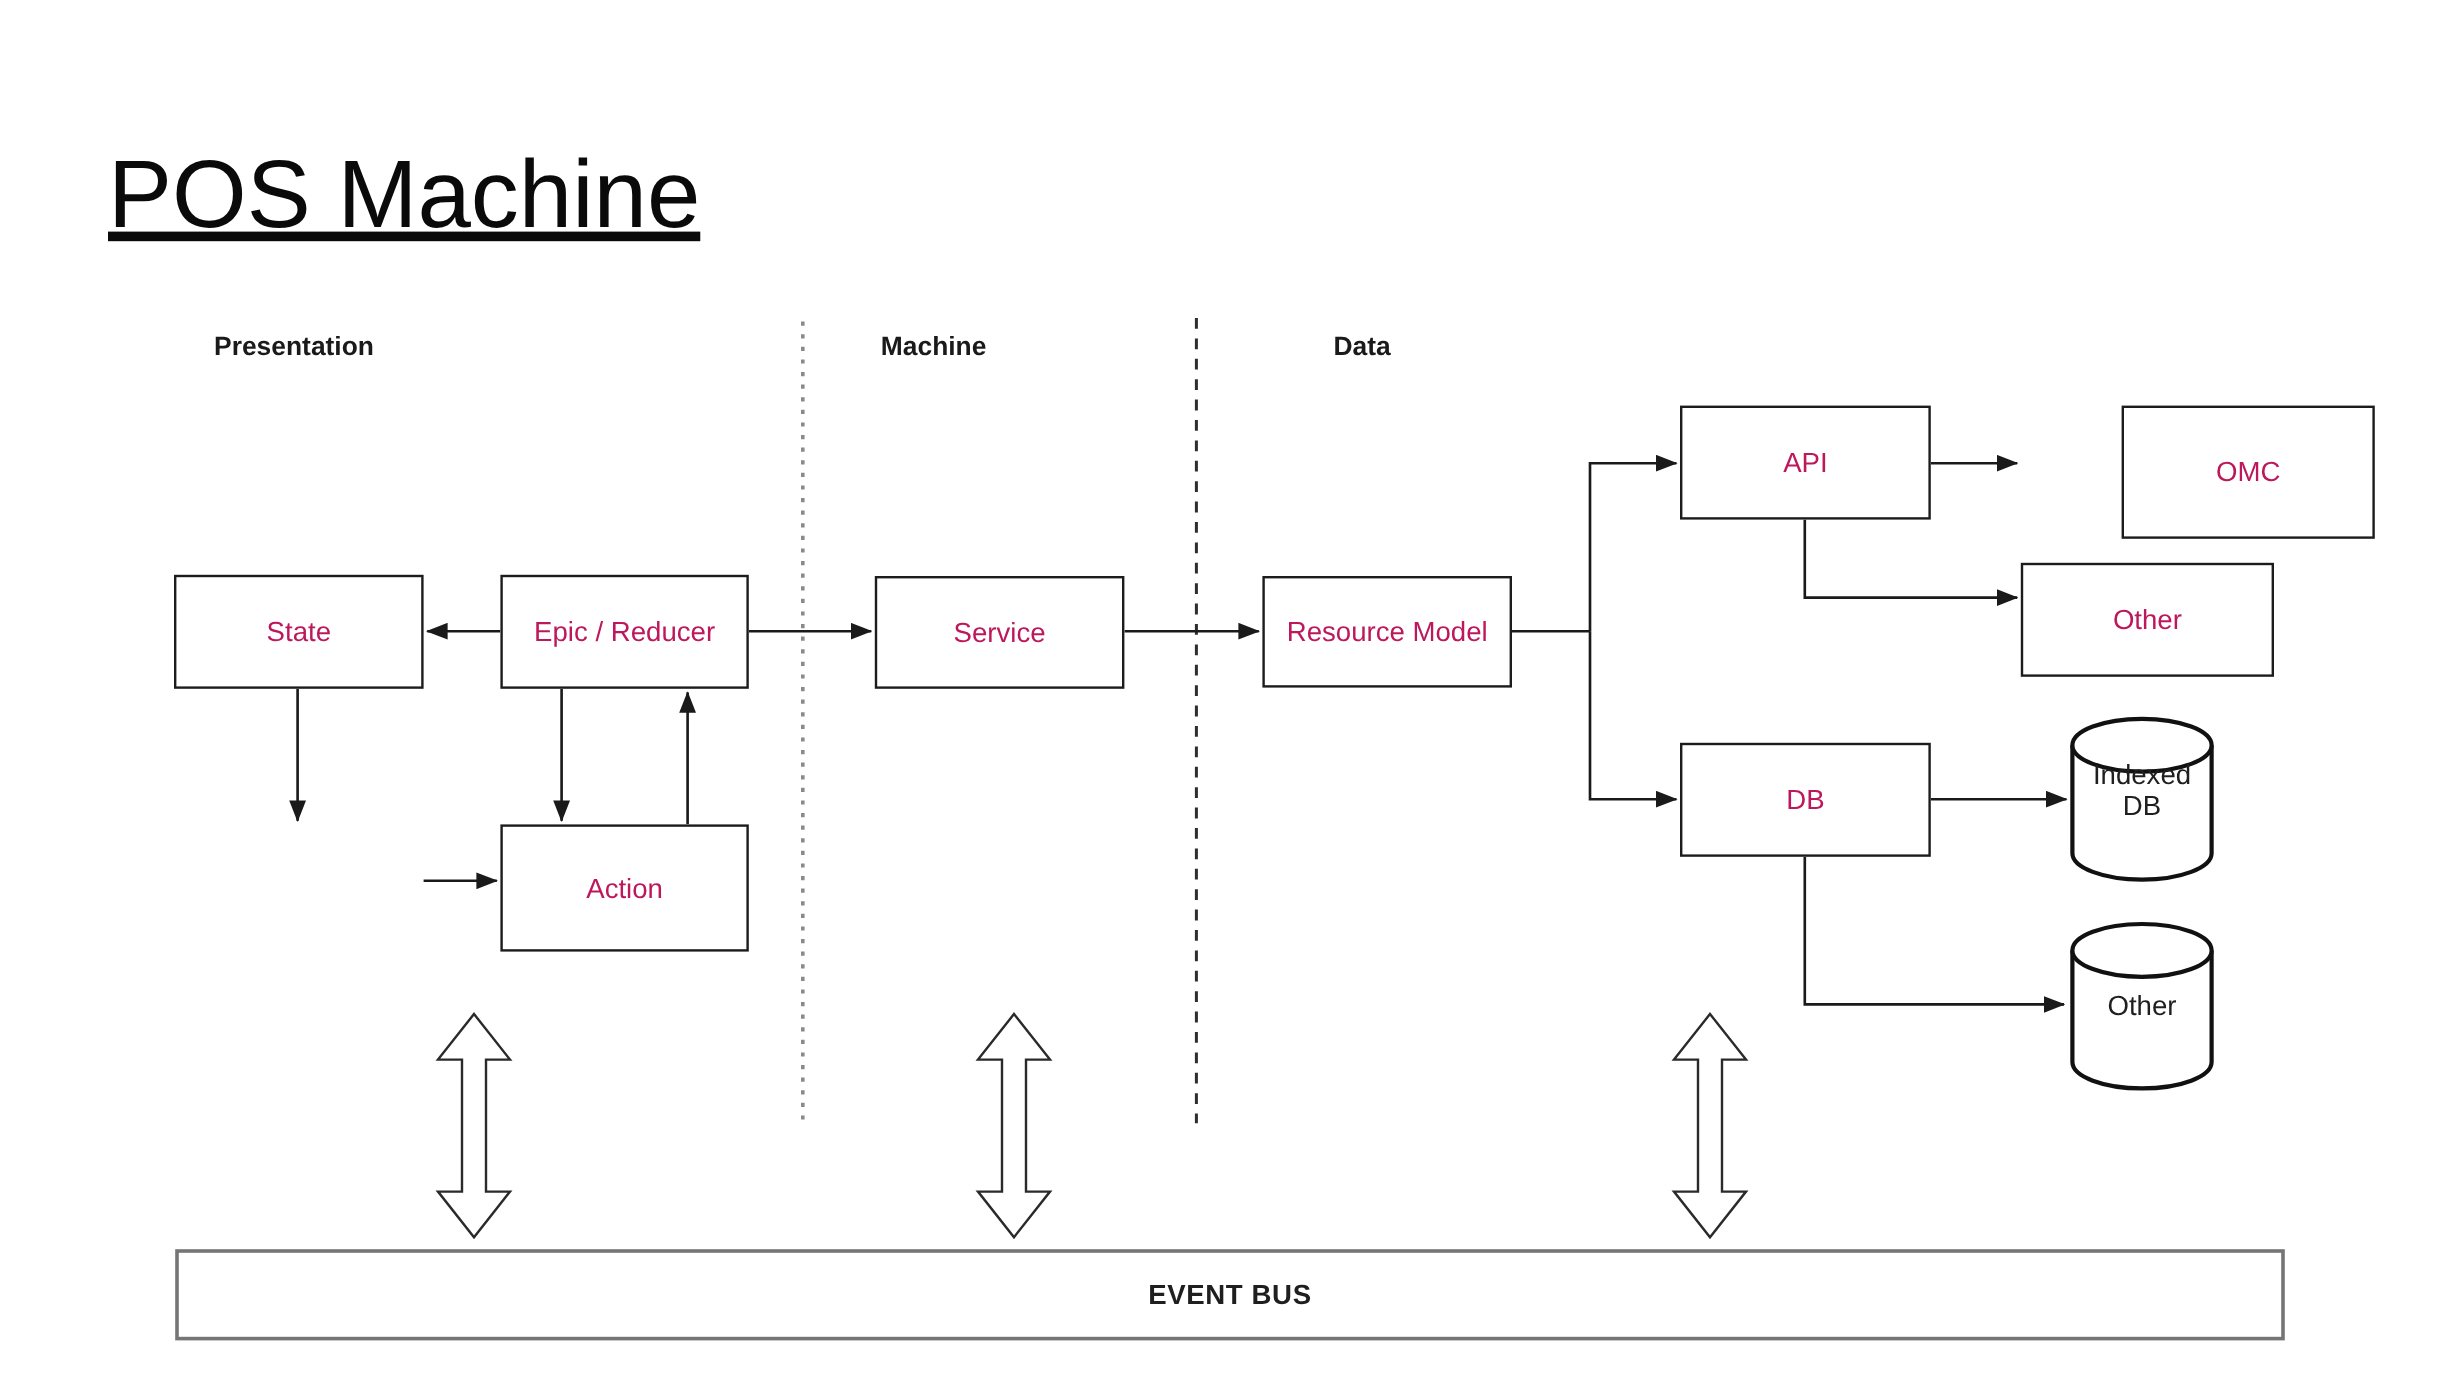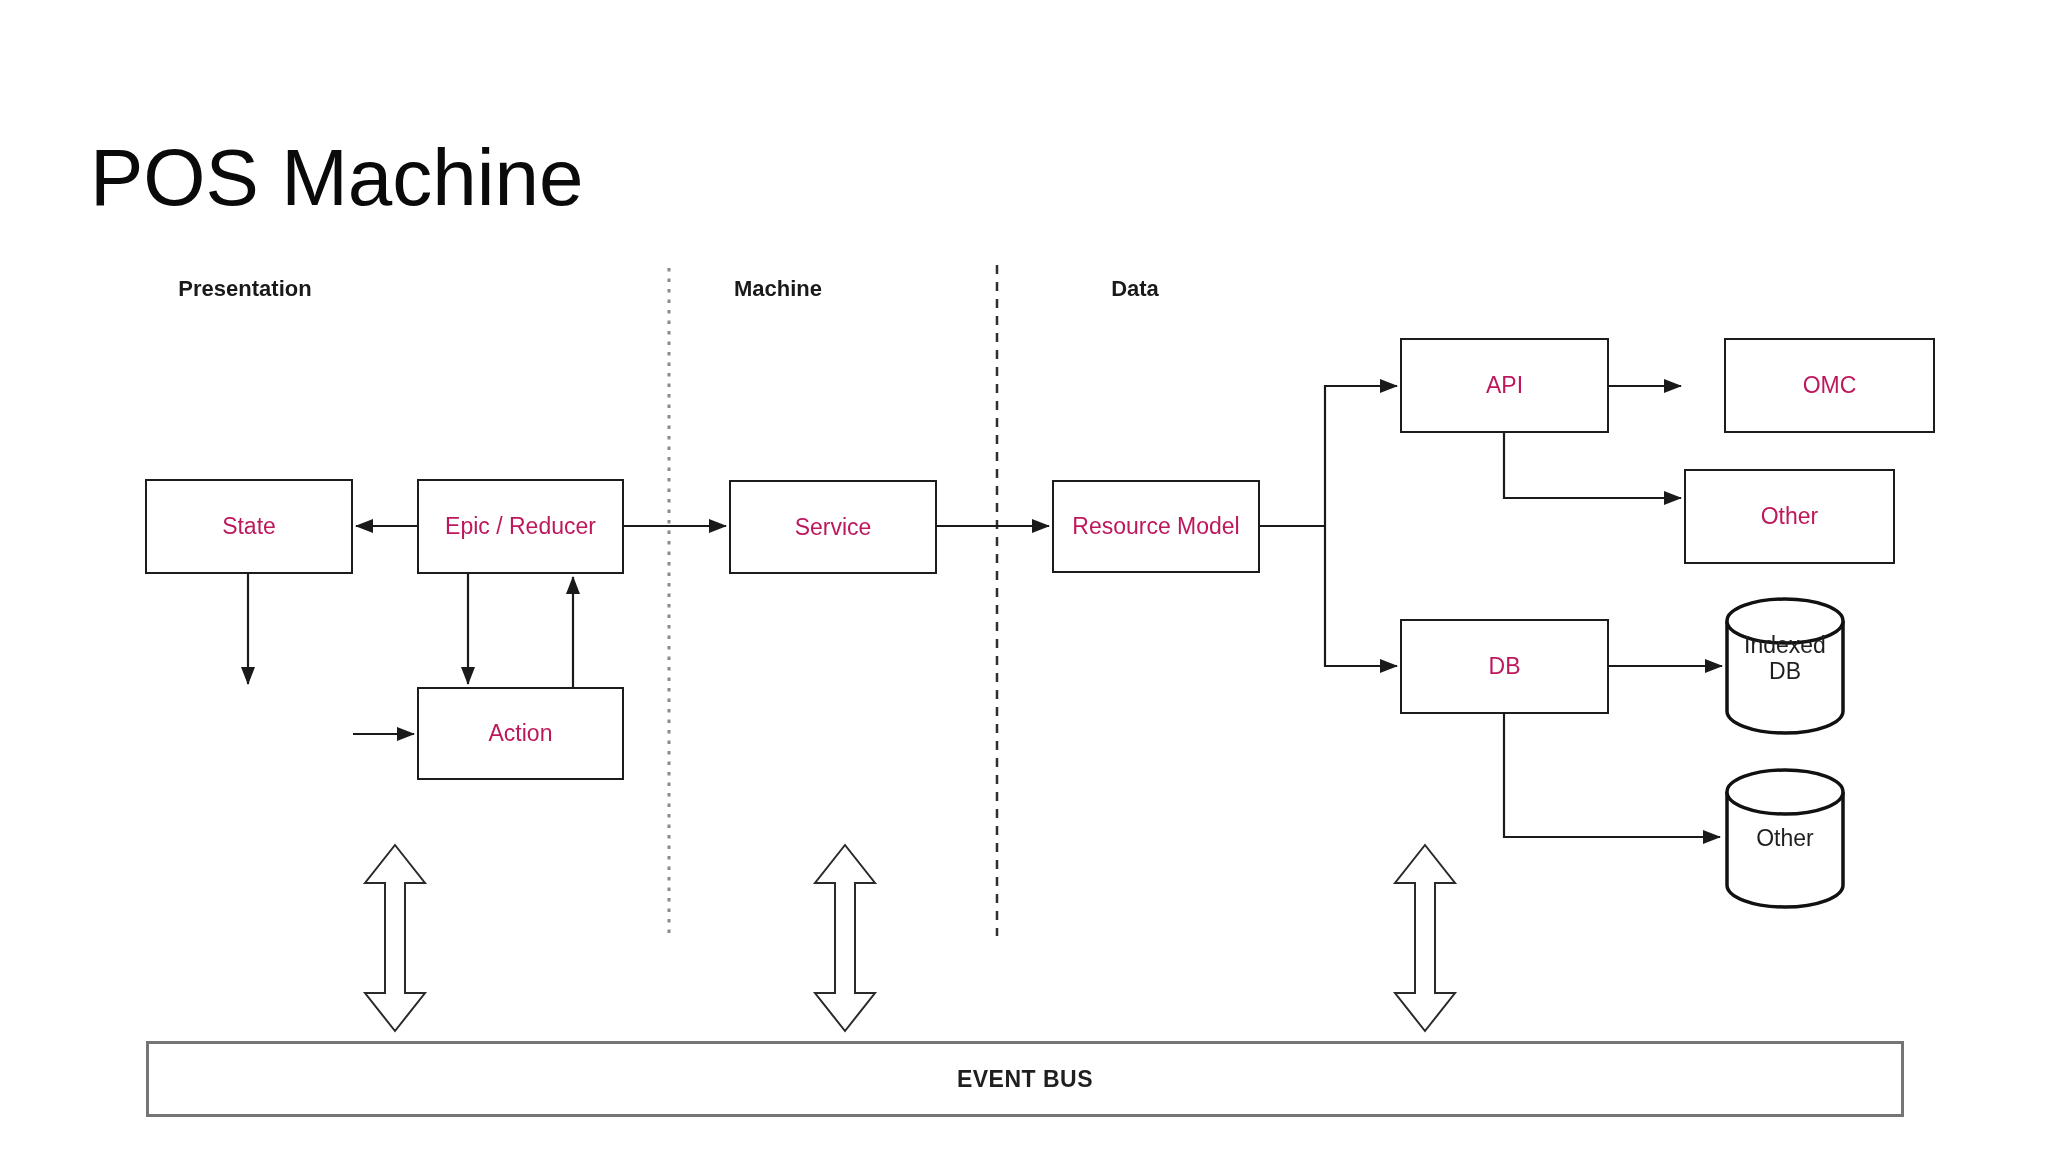--- a/index.html
+++ b/index.html
@@ -6,23 +6,24 @@
   html,body{margin:0;padding:0;background:#ffffff;}
   #canvas{
     position:relative;
     width:2048px;height:1152px;
     background:#ffffff;
     font-family:"Liberation Sans","DejaVu Sans",sans-serif;
     color:#1a1a1a;
     overflow:hidden;
   }
   #title{
-    position:absolute;left:90px;top:138px;
+    position:absolute;left:90px;top:122px;
     font-size:80px;line-height:1;font-weight:400;color:#0a0a0a;
     white-space:nowrap;
+    text-decoration:underline;
   }
   .layer-label{
     position:absolute;top:276px;
     transform:translateX(-50%);
     font-size:22px;font-weight:700;color:#1a1a1a;
     white-space:nowrap;
   }
   #wires{position:absolute;left:0;top:0;}
   .node{
     position:absolute;
@@ -102,33 +103,33 @@
       </g>
     </g>
   </svg>
 
   <div class="node" style="left:145px;top:479px;width:208px;height:95px">
     <span>State</span>
   </div>
   <div class="node" style="left:417px;top:479px;width:207px;height:95px">
     <span>Epic / Reducer</span>
   </div>
-  <div class="node" style="left:417px;top:687px;width:207px;height:93px">
+  <div class="node" style="left:417px;top:687px;width:207px;height:106px">
     <span>Action</span>
   </div>
   <div class="node" style="left:729px;top:480px;width:208px;height:94px">
     <span>Service</span>
   </div>
   <div class="node" style="left:1052px;top:480px;width:208px;height:93px">
     <span>Resource Model</span>
   </div>
   <div class="node" style="left:1400px;top:338px;width:209px;height:95px">
     <span>API</span>
   </div>
-  <div class="node" style="left:1724px;top:338px;width:211px;height:95px">
+  <div class="node" style="left:1768px;top:338px;width:211px;height:111px">
     <span>OMC</span>
   </div>
   <div class="node" style="left:1684px;top:469px;width:211px;height:95px">
     <span>Other</span>
   </div>
   <div class="node" style="left:1400px;top:619px;width:209px;height:95px">
     <span>DB</span>
   </div>
 
   <div class="cyl-label" style="left:1727px;top:630px;width:116px;height:56px">Indexed DB</div>

